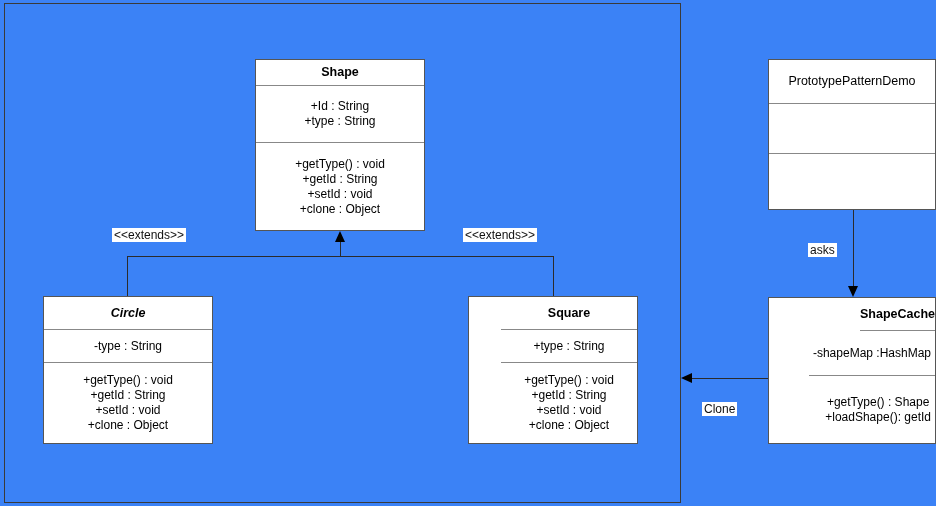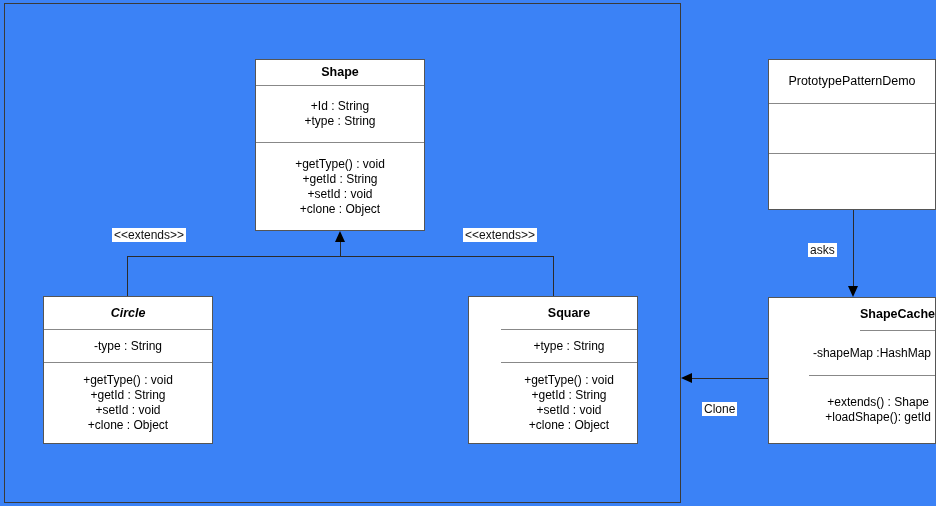--- a/index.html
+++ b/index.html
@@ -174,21 +174,21 @@
     <div class="uml-title thin" style="height:44px;">PrototypePatternDemo</div>
     <div class="uml-compartment attrs" style="height:50px;"></div>
   </div>
 
   <div class="uml-class" style="left:768px; top:297px; width:168px; height:147px;align-items:flex-end;">
     <div class="uml-title" style="height:33px;">ShapeCache</div>
     <div class="uml-compartment attrs" style="height:45px;">
       <div class="member">-shapeMap :HashMap</div>
     </div>
     <div class="uml-compartment methods" style="flex:1;">
-      <div class="member">+extends() : Shape</div>
+      <div class="member">+getType() : Shape</div>
       <div class="member">+loadShape(): getId</div>
     </div>
   </div>
 
   <div class="line-v" style="left:340px; top:242px; height:14px;"></div>
   <div class="arrow-up" style="left:334.5px; top:231px;"></div>
 
   <div class="line-h" style="left:127px; top:256px; width:426px;"></div>
 
   <div class="line-v" style="left:127px; top:256px; height:40px;"></div>

